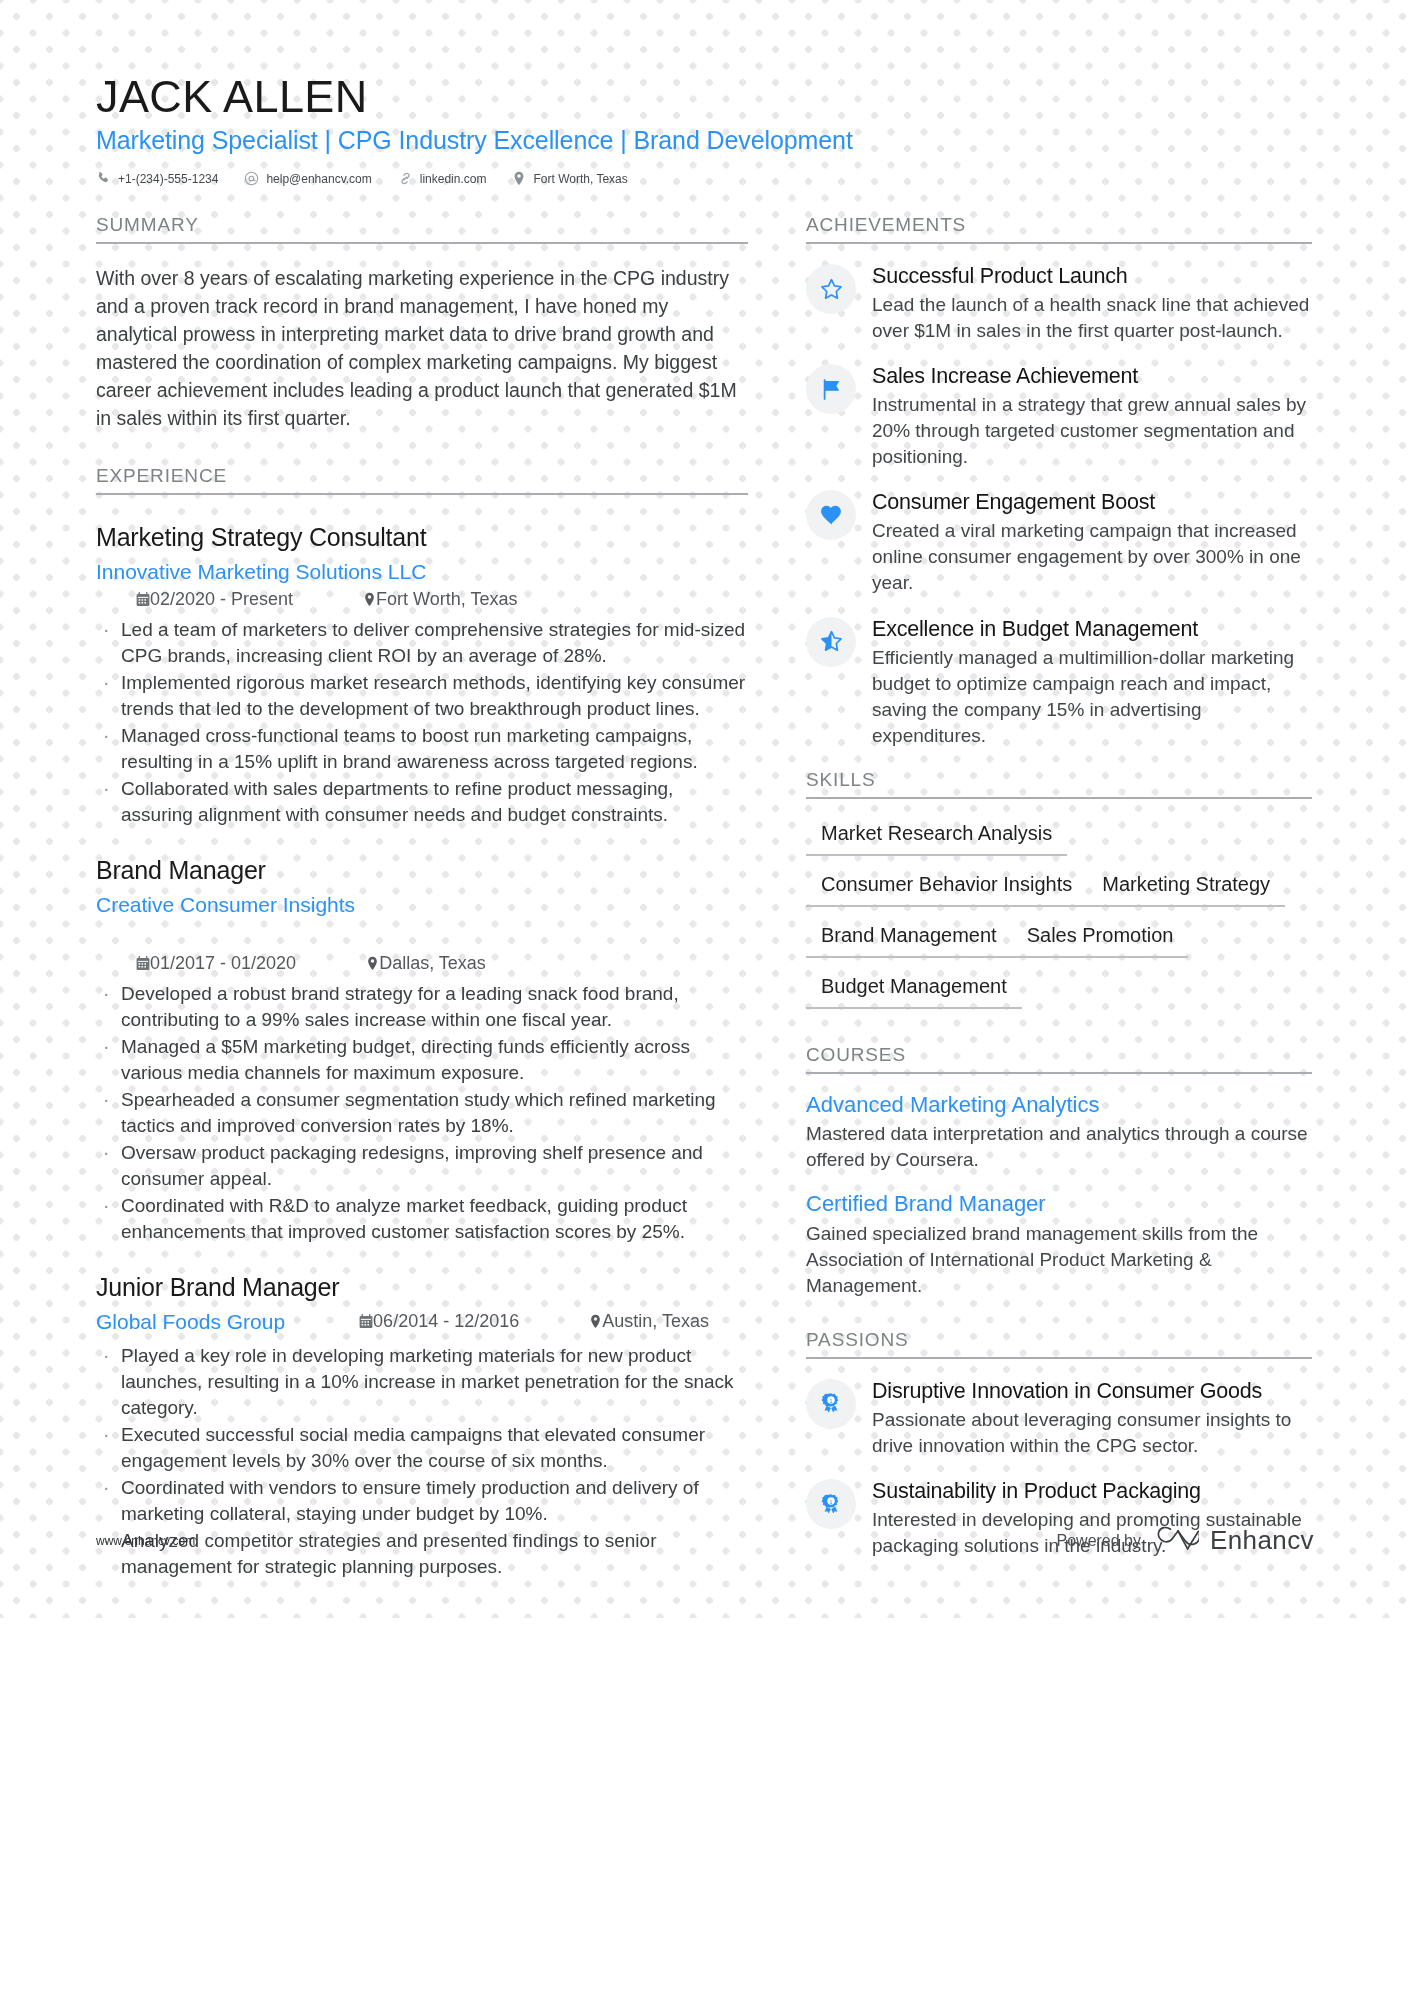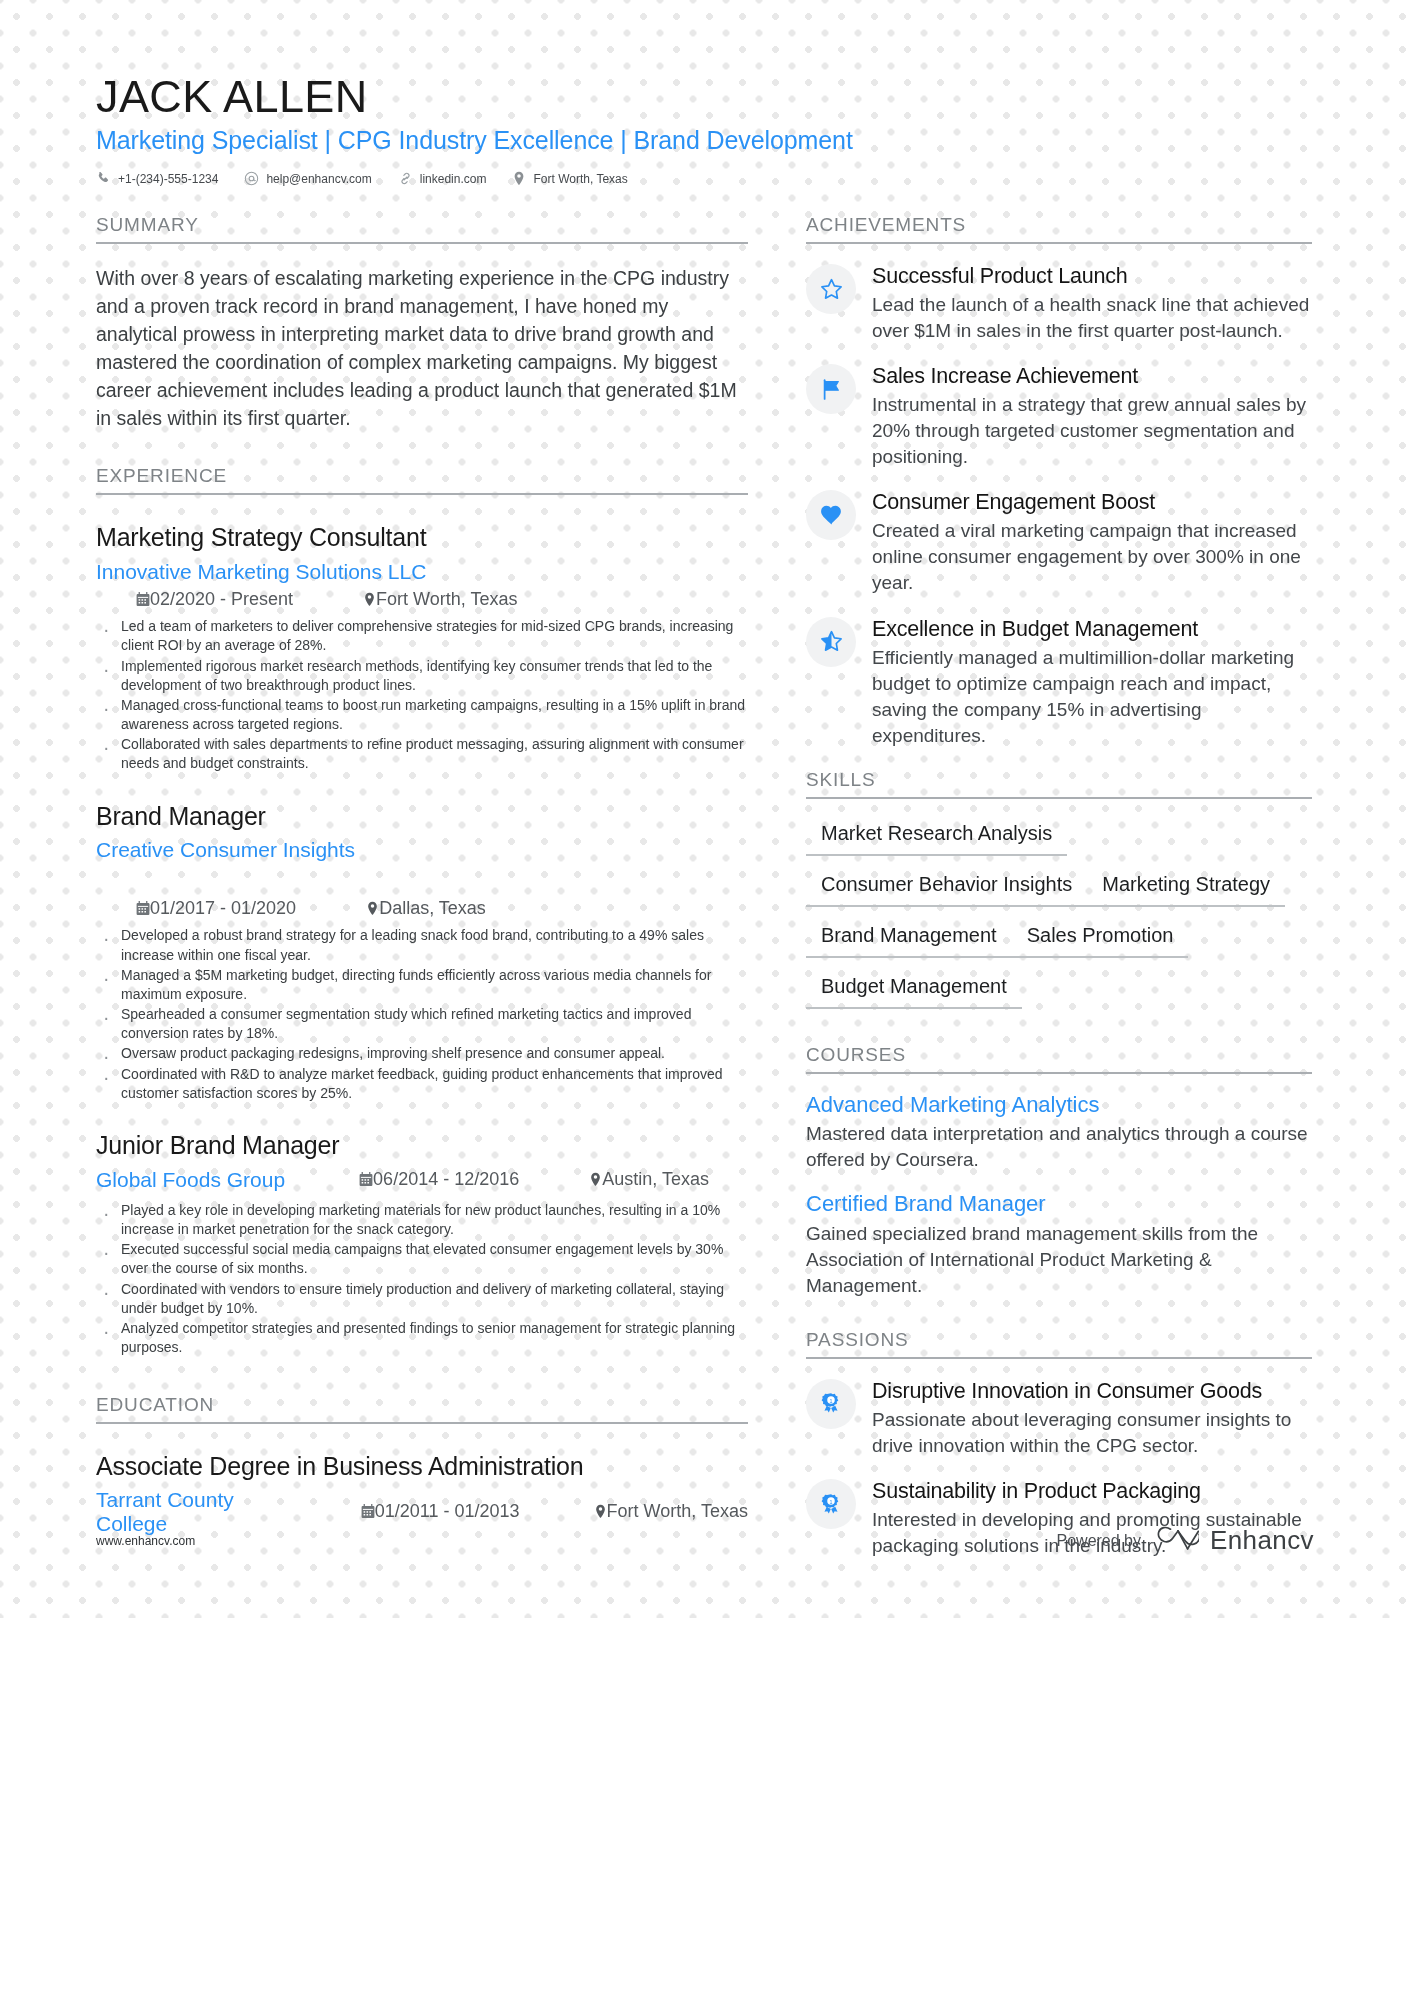--- a/index.html
+++ b/index.html
@@ -107,21 +107,21 @@
     margin-top: 3px;
   }
   .job-facts.inline { margin-top: 0; }
   .fact { display: inline-flex; align-items: center; gap: 0; white-space: nowrap; padding-left: 40px; }
   .fact svg { display: block; flex: none; }
 
   ul.bullets { list-style: none; margin-top: 7px; }
   ul.bullets li {
     position: relative;
     padding-left: 25px;
-    font-size: 14px;
+    font-size: 19px;
     line-height: 1.37;
     color: #3c4043;
     margin-bottom: 1px;
   }
   ul.bullets li::before {
     content: "·";
     position: absolute;
     left: 7px;
     top: -1px;
     color: #8d9195;
@@ -350,21 +350,21 @@
                   <span>
                     <svg width="13" height="15" viewBox="0 0 14 16">
                         <path fill="#55595d" d="M7 .8C4.4.8 2.3 2.9 2.3 5.5 2.3 9 7 15 7 15s4.7-6 4.7-9.5C11.7 2.9 9.6.8 7 .8zm0 6.4a1.9 1.9 0 1 1 0-3.8 1.9 1.9 0 0 1 0 3.8z"></path>
                       </svg>
                   </span>
                   <span>Dallas, Texas</span>
                 </span>
               </div>
             </div>
             <ul class="bullets">
-              <li>Developed a robust brand strategy for a leading snack food brand, contributing to a 49% sales increase within one fiscal year.</li>
+              <li>Developed a robust brand strategy for a leading snack food brand, contributing to a 99% sales increase within one fiscal year.</li>
               <li>Managed a $5M marketing budget, directing funds efficiently across various media channels for maximum exposure.</li>
               <li>Spearheaded a consumer segmentation study which refined marketing tactics and improved conversion rates by 18%.</li>
               <li>Oversaw product packaging redesigns, improving shelf presence and consumer appeal.</li>
               <li>Coordinated with R&amp;D to analyze market feedback, guiding product enhancements that improved customer satisfaction scores by 25%.</li>
             </ul>
           </div>
 
           <div class="job">
             <div class="job-title">Junior Brand Manager</div>
             <div class="job-meta-row">

